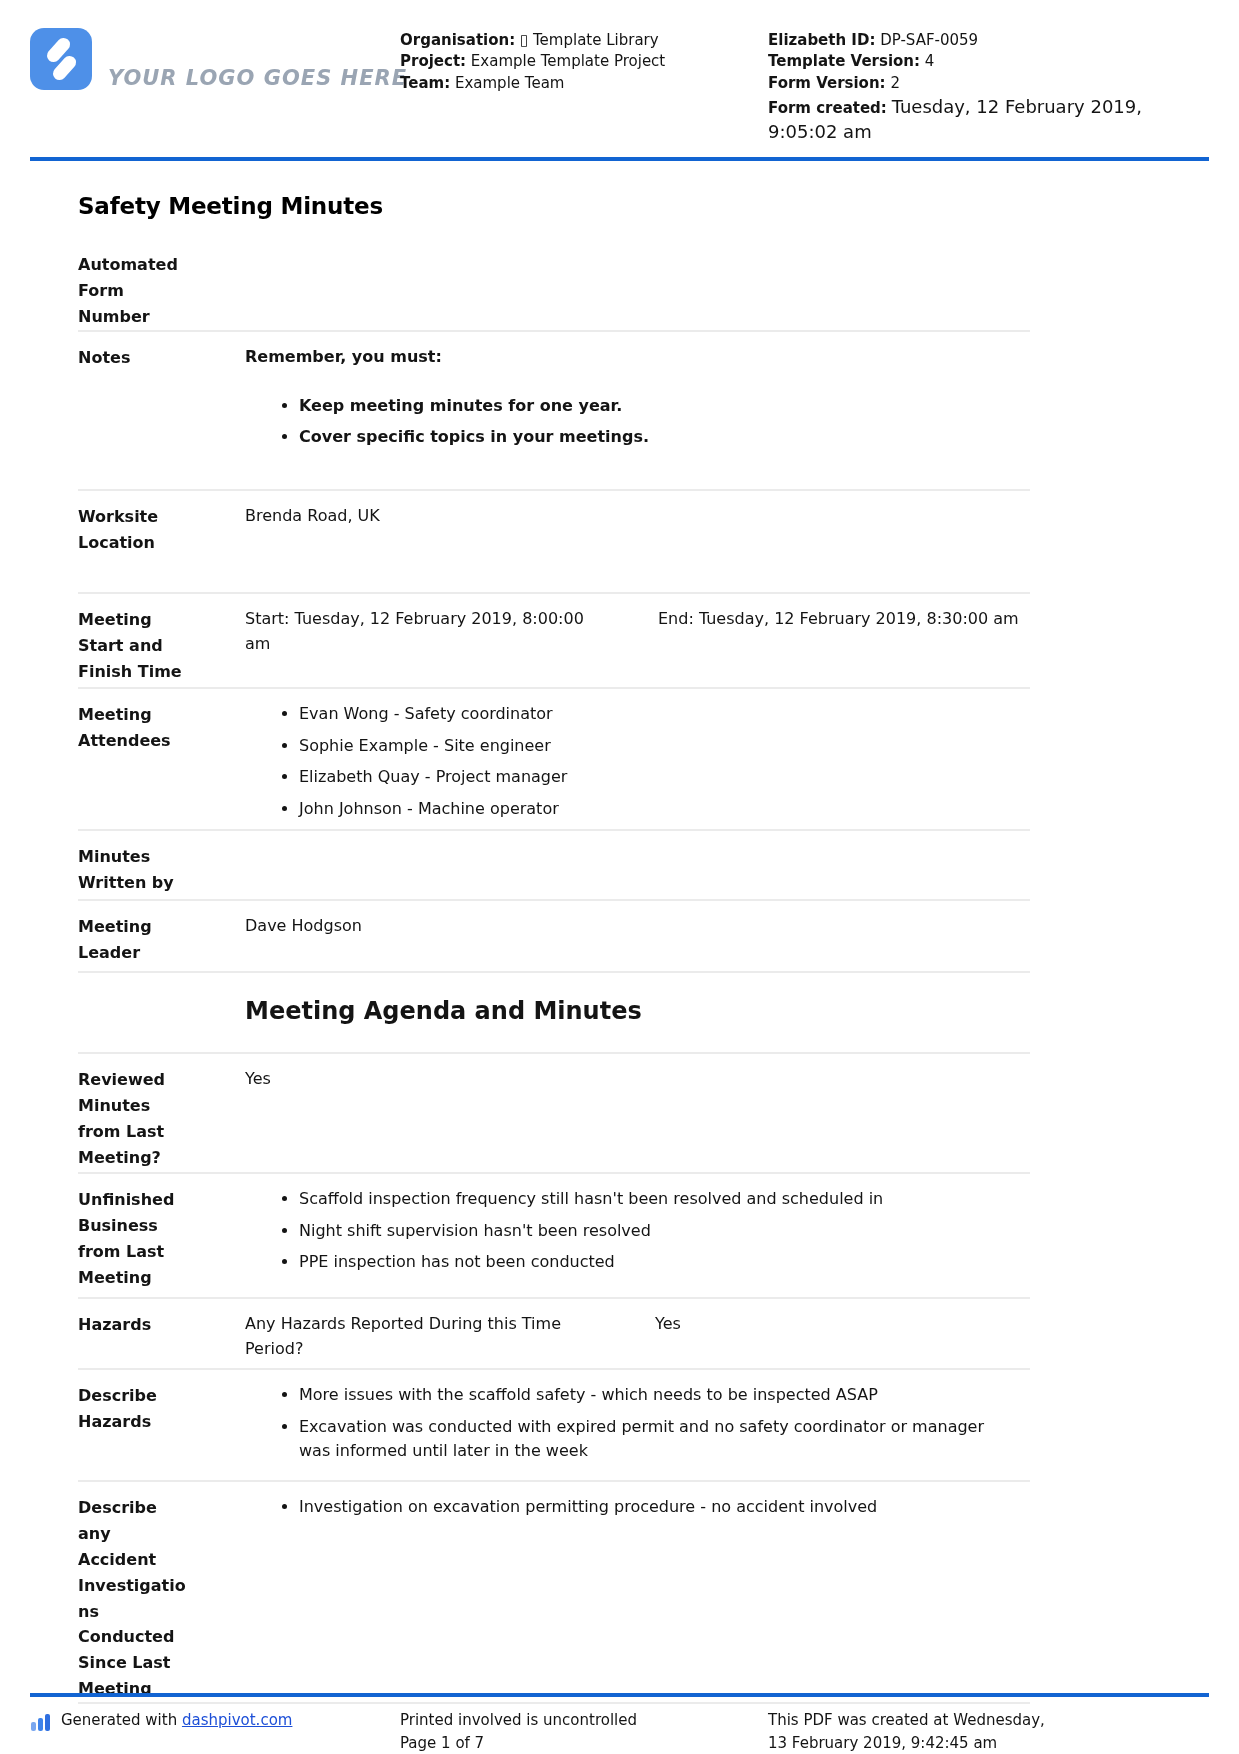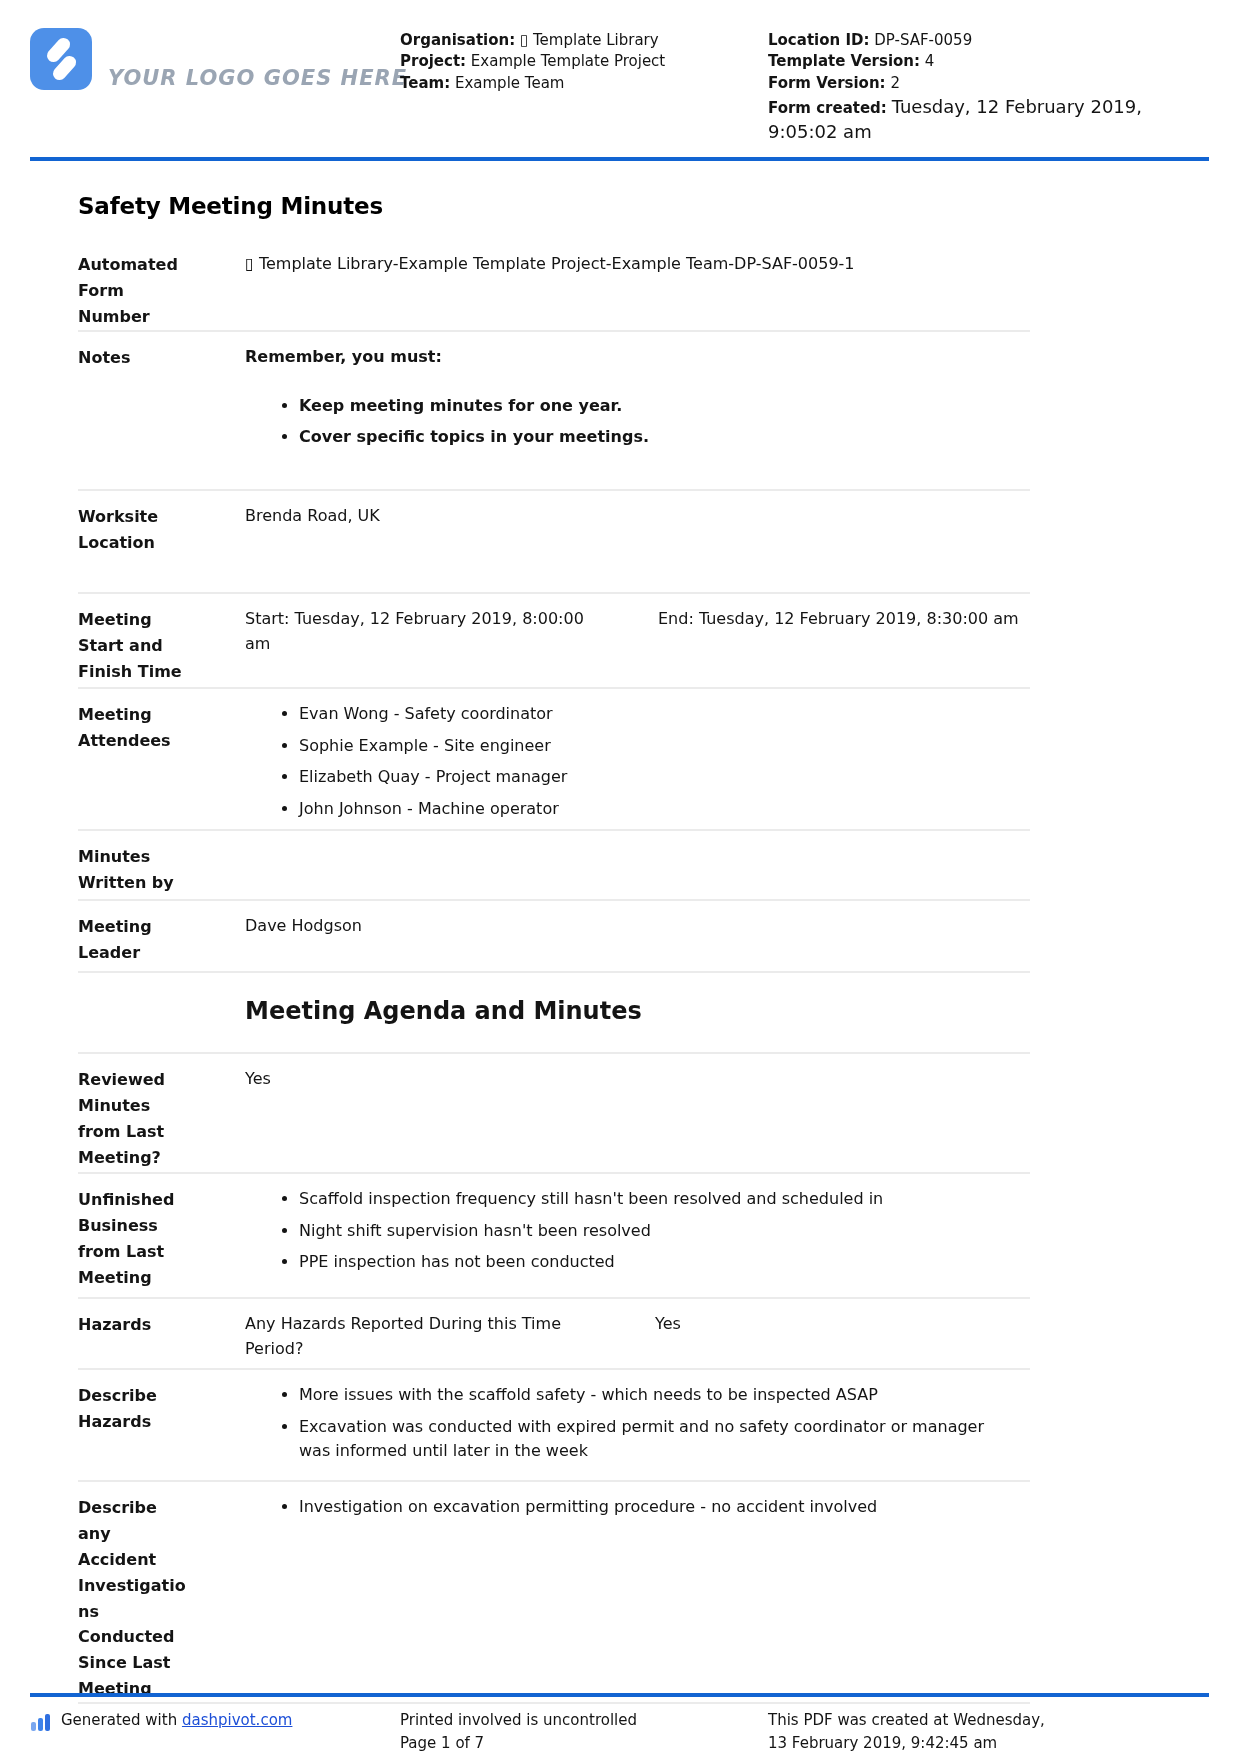--- a/index.html
+++ b/index.html
@@ -85,21 +85,21 @@
         <span>Example Template Project</span>
       </div>
       <div class="hline">
         <b>Team:</b>
         <span>Example Team</span>
       </div>
     </div>
 
     <div class="header-right">
       <div class="hline">
-        <b>Location ID:</b>
+        <b>Elizabeth ID:</b>
         <span>DP-SAF-0059</span>
       </div>
       <div class="hline">
         <b>Template Version:</b>
         <span>4</span>
       </div>
       <div class="hline">
         <b>Form Version:</b>
         <span>2</span>
       </div>
@@ -111,21 +111,20 @@
   </div>
 
   <div class="top-rule"></div>
 
   <h1 class="doc-title">Safety Meeting Minutes</h1>
 
   <div class="table">
 
     <div class="row h-afn">
       <div class="label">Automated Form Number</div>
-      <div class="value">▯ Template Library-Example Template Project-Example Team-DP-SAF-0059-1</div>
     </div>
     <hr class="divider">
 
     <div class="row h-notes">
       <div class="label">Notes</div>
       <div class="value">
         <p class="notes-intro">Remember, you must:</p>
         <ul class="bullets notes-bullets">
           <li>Keep meeting minutes for one year.</li>
           <li>Cover specific topics in your meetings.</li>

